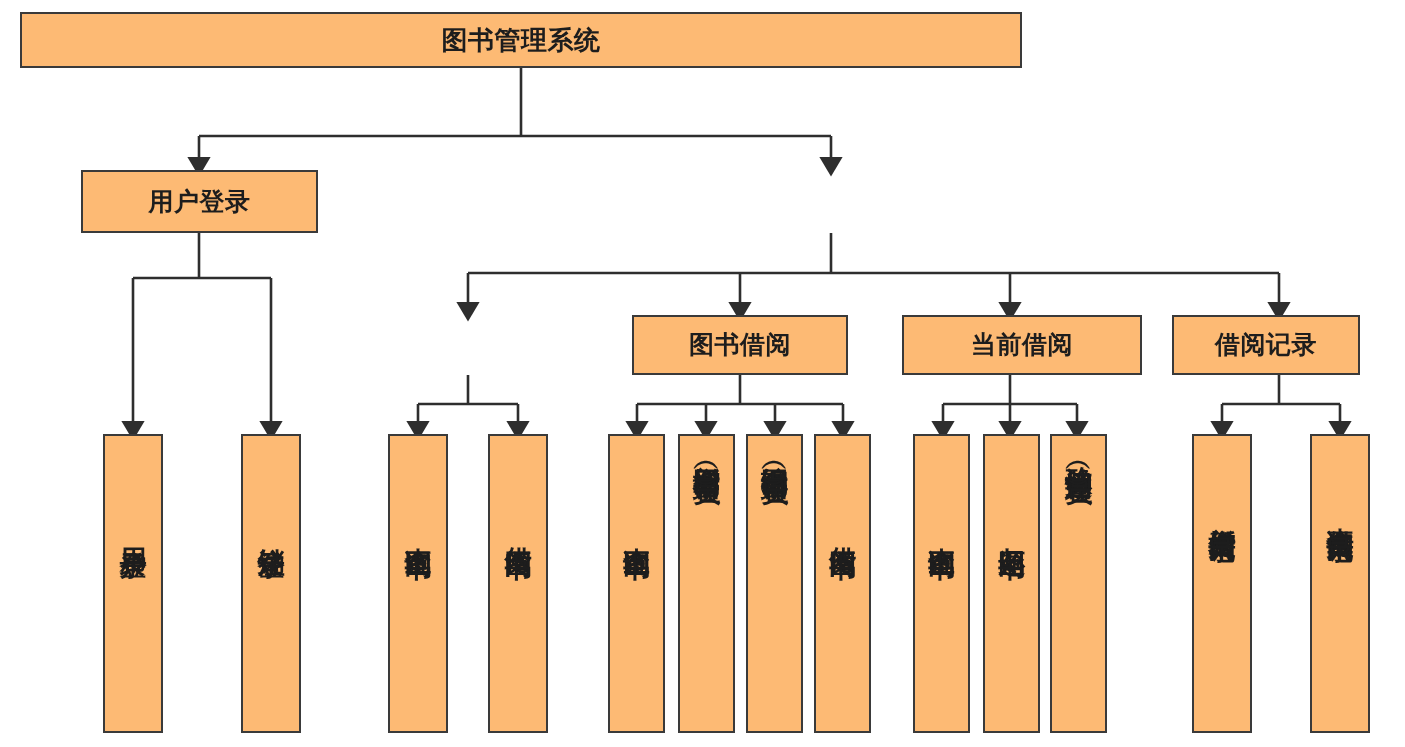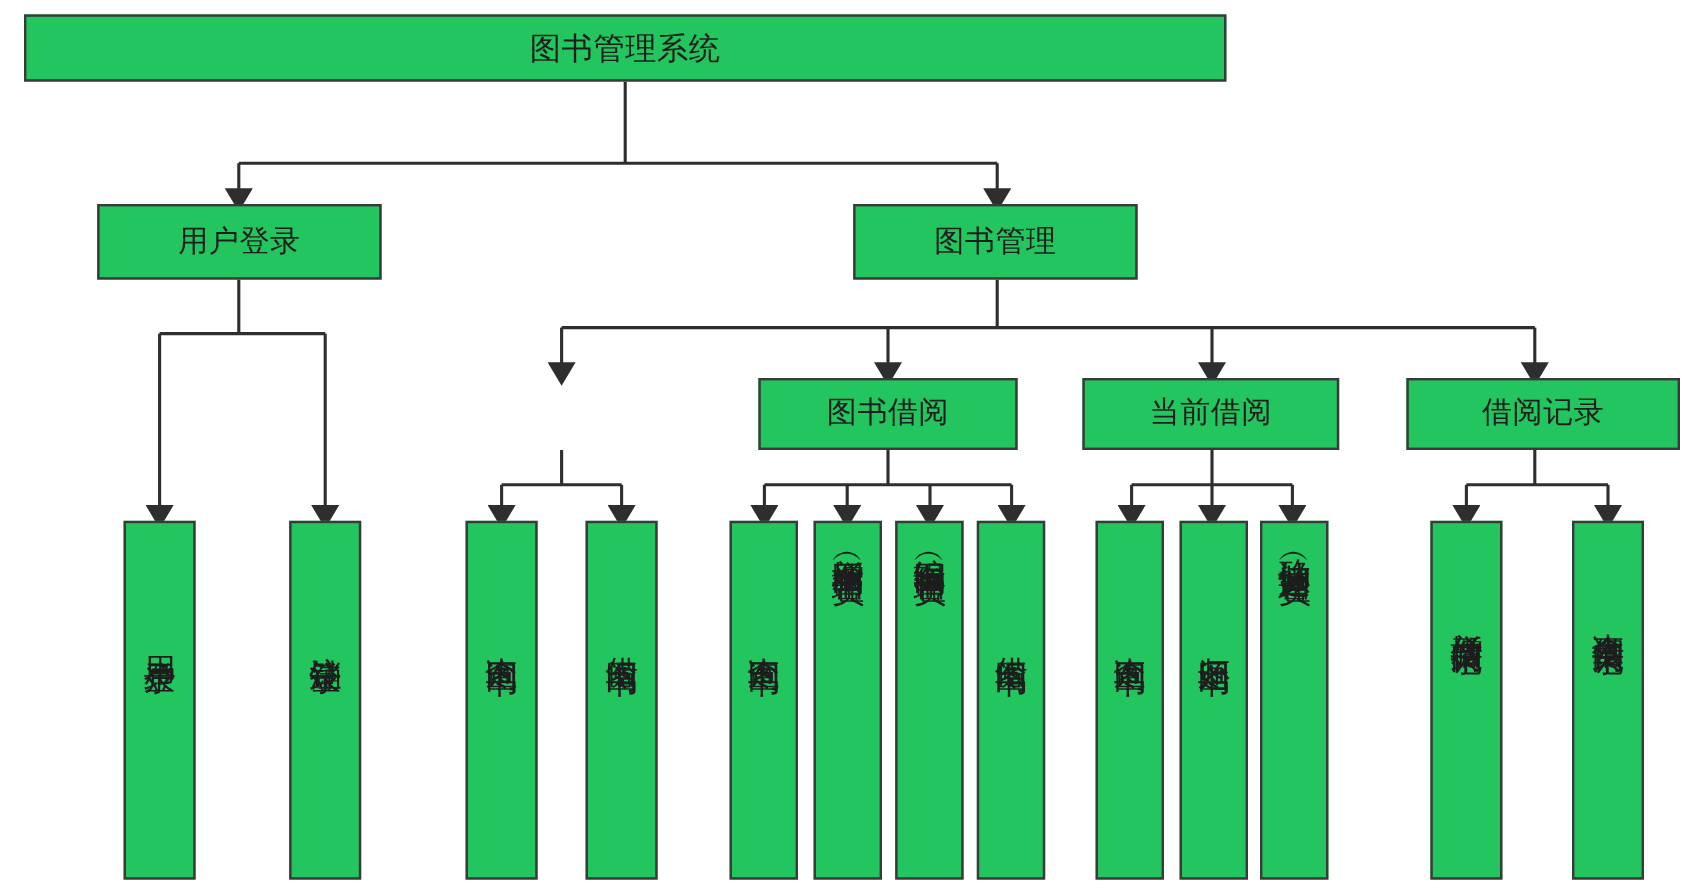--- a/index.html
+++ b/index.html
@@ -22,25 +22,26 @@
     left: 0;
     top: 0;
     width: 1405px;
     height: 747px;
     pointer-events: none;
   }
   .node {
     position: absolute;
     box-sizing: border-box;
     border: 2.4px solid #3a3a3a;
-    background: #22c55e;
+    background: #fdba74;
     display: flex;
     align-items: center;
     justify-content: center;
     color: #1d1d1d;
+    font-weight: bold;
   }
   .node .lbl {
     display: block;
     text-align: center;
     line-height: 1.18;
     white-space: nowrap;
   }
   
   .h-node .lbl {
     font-size: 25px;
@@ -137,31 +138,28 @@
     </g>
   </svg>
 
   <div class="node h-node root" style="left:20px; top:12px; width:1002px; height:56px;">
     <span class="lbl">图书管理系统</span>
   </div>
 
   <div class="node h-node" style="left:81px; top:170px; width:237px; height:63px;">
     <span class="lbl">用户登录</span>
   </div>
-  <div class="node h-node" style="left:711px; top:170px; width:237px; height:63px;">
-    <span class="lbl">图书管理</span>
-  </div>
 
   <div class="node h-node" style="left:632px; top:315px; width:216px; height:60px;">
     <span class="lbl">图书借阅</span>
   </div>
-  <div class="node h-node" style="left:902px; top:315px; width:214px; height:60px;">
+  <div class="node h-node" style="left:902px; top:315px; width:240px; height:60px;">
     <span class="lbl">当前借阅</span>
   </div>
-  <div class="node h-node" style="left:1172px; top:315px; width:228px; height:60px;">
+  <div class="node h-node" style="left:1172px; top:315px; width:188px; height:60px;">
     <span class="lbl">借阅记录</span>
   </div>
 
   <div class="node leaf big-pad" style="left:103px; top:434px; width:60px; height:299px;">
     <span class="lbl">用户登录</span>
   </div>
   <div class="node leaf big-pad" style="left:241px; top:434px; width:60px; height:299px;">
     <span class="lbl">注销登录</span>
   </div>
 

